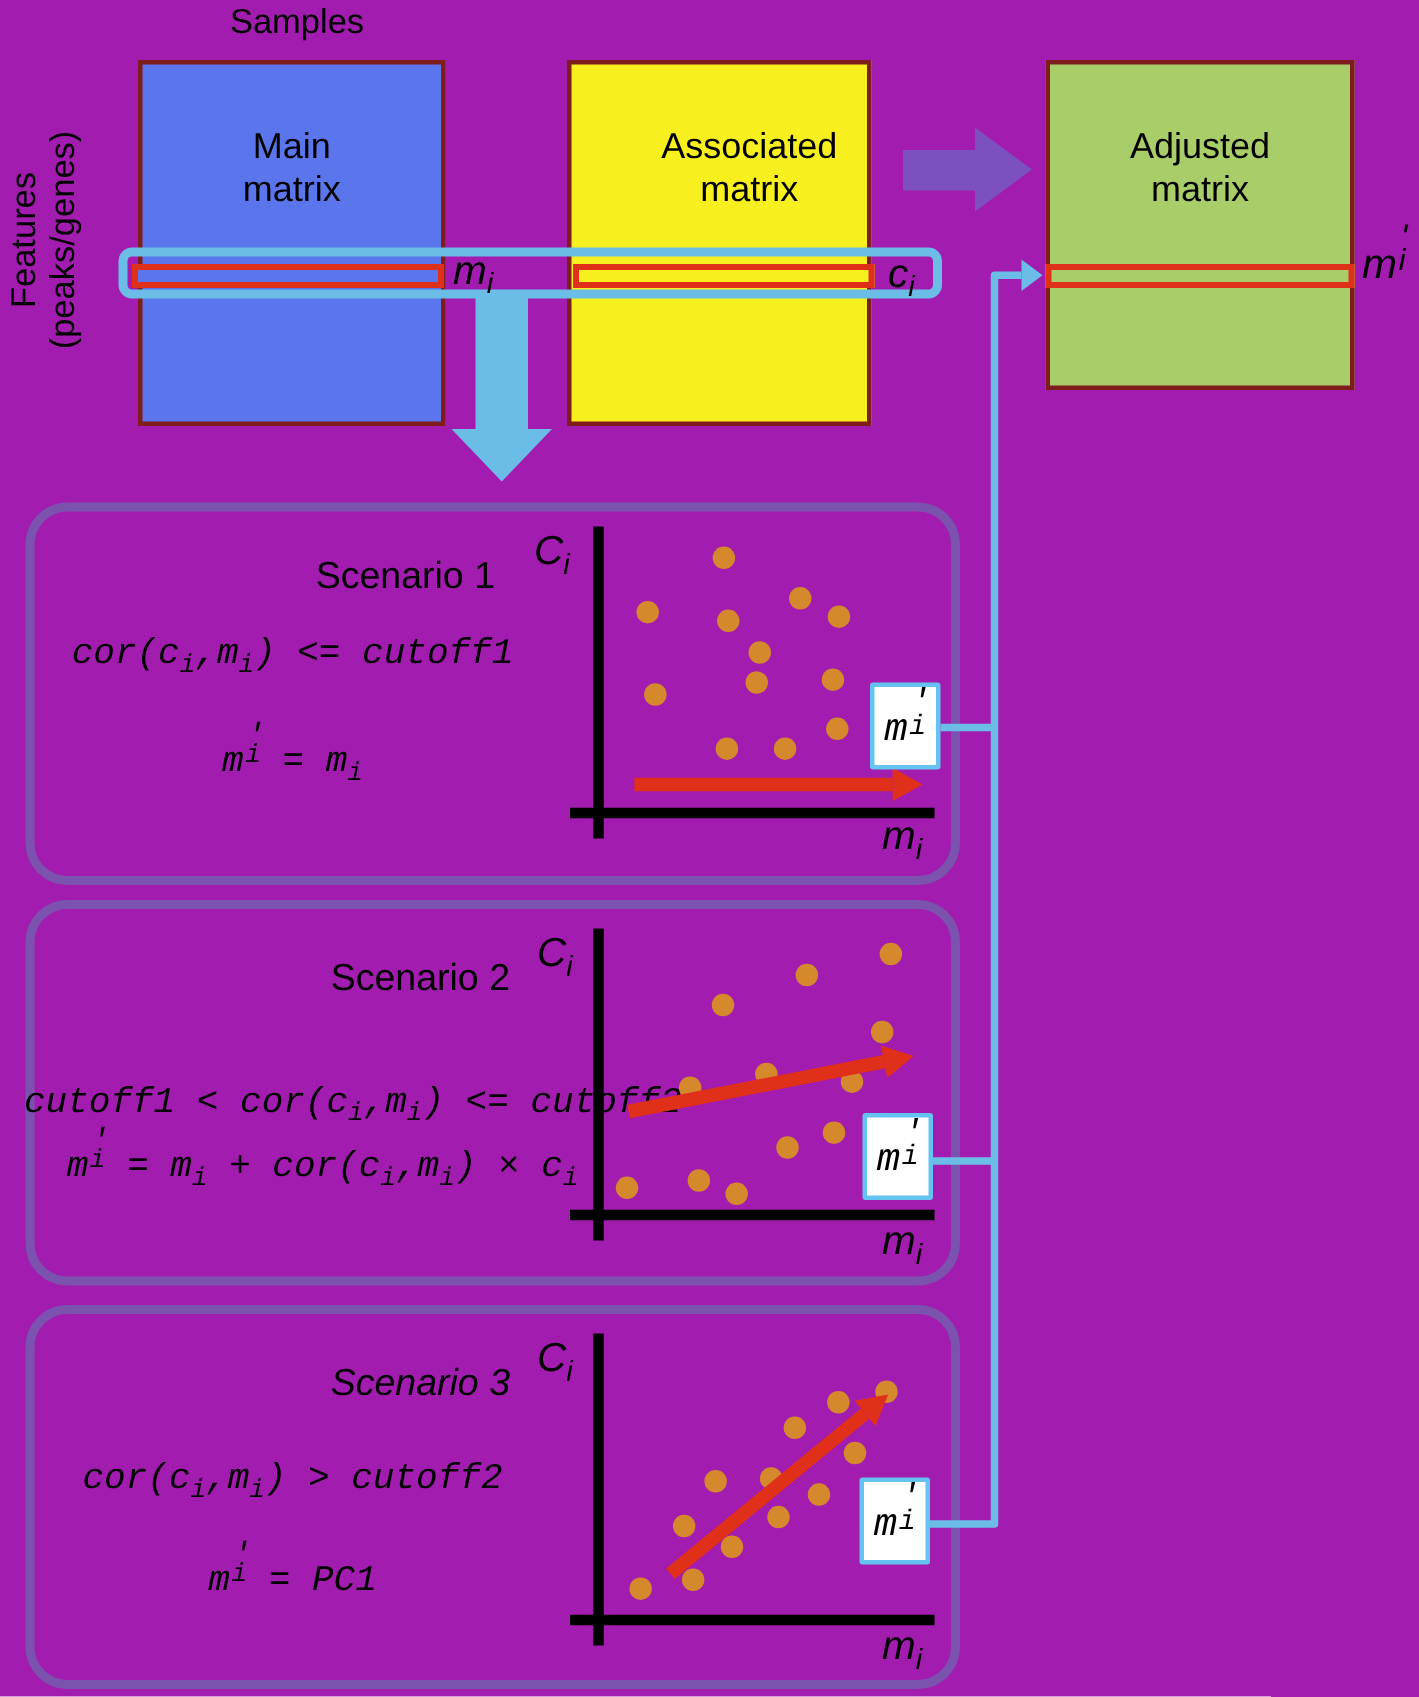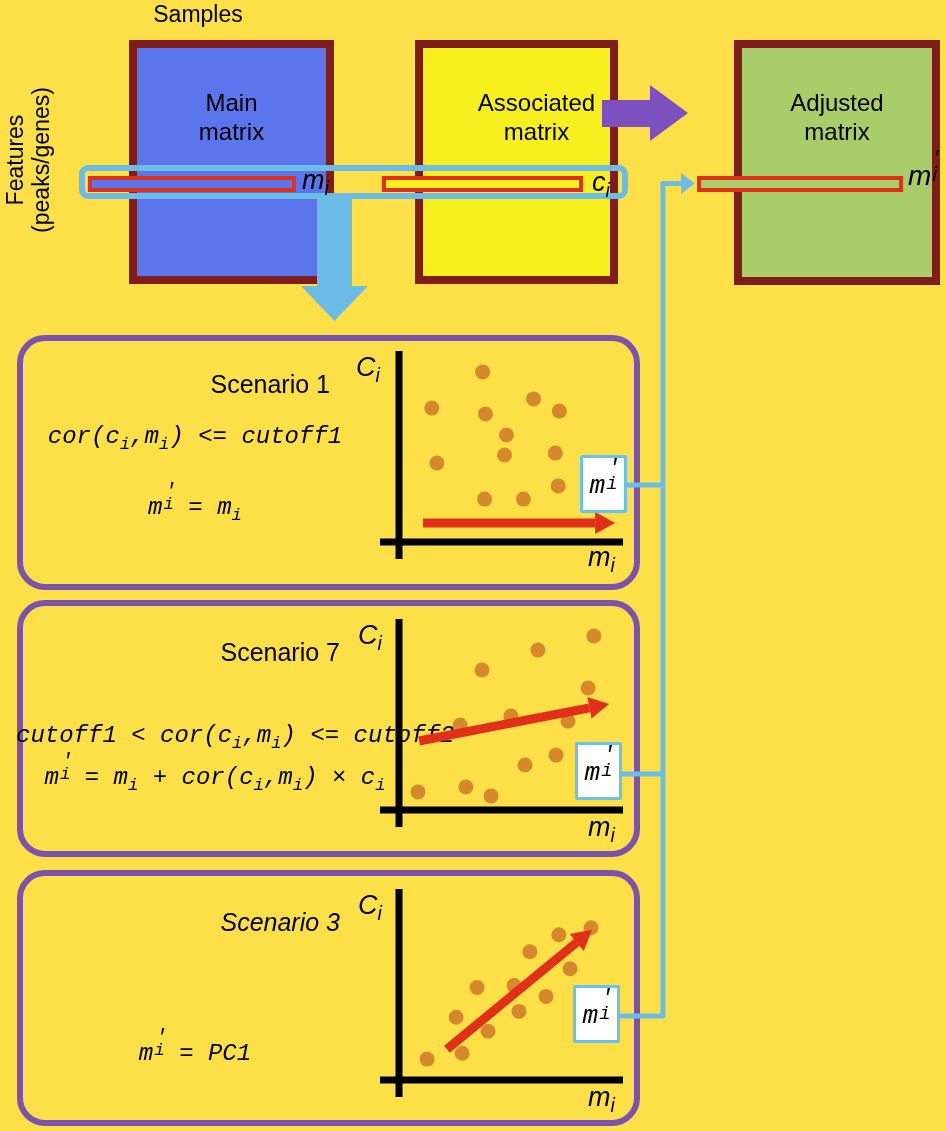--- a/index.html
+++ b/index.html
@@ -1,21 +1,21 @@
 <!DOCTYPE html>
 <html style="--main_matrix: #5B76EC; --associated_matrix: #F8EF1E; --adjusted_matrix: #A9CD68; --red: #E1301A; --dot: #D6892C; --light_blue: #6BBDE8; --box_blue: #64C3F0; --purple: #7C50BE; --scenario_border: #7B52AE;"><head>
 <meta charset="utf-8">
 <style>
   html,body{margin:0;padding:0;background:#fff;}
-  #fig{position:relative;width:946px;height:1131px;background:#fde047;overflow:hidden;
+  #fig{position:relative;width:946px;height:1131px;background:#a21caf;overflow:hidden;
        font-family:"Liberation Sans", sans-serif;color:#000;}
   .abs{position:absolute;}
   .txt{font-size:23px;line-height:1.15;text-align:center;}
   .matlabel{font-size:24px;line-height:1.22;text-align:center;font-weight:400;}
-  .mat{position:absolute;border:8px solid #7f1d1d;box-sizing:border-box;margin-left:37px;}
+  .mat{position:absolute;border:3px solid #7f1d1d;box-sizing:border-box;}
   .rowbar{position:absolute;border:4px solid var(--red);box-sizing:border-box;z-index:2;}
   .rowoutline{position:absolute;border:6px solid var(--light_blue);border-radius:9px;
               box-sizing:border-box;z-index:1;}
   .scen{position:absolute;border:6px solid var(--scenario_border);border-radius:28px;
         box-sizing:border-box;background:transparent;}
   .title{font-size:25px;text-align:right;}
   .formula{font-style:italic;font-size:24px;text-align:center;white-space:nowrap;font-family:Liberation Mono, monospace;}
   .rowlab{font-style:italic;font-size:27px;white-space:nowrap;z-index:3;}
   .axlab{font-style:italic;font-size:27px;white-space:nowrap;z-index:3;}
   sub{font-size:72%;}
@@ -48,21 +48,21 @@
     </div>
   </div>
 
   <div class="mat" style="left:378px;top:40px;width:203px;height:244px;background:var(--associated_matrix);">
     <div class="abs matlabel" style="left:0;right:0;top:40px;padding-left:40px;">
       <span>Associated</span><br>
       <span>matrix</span>
     </div>
   </div>
 
-  <div class="mat" style="left:697px;top:40px;width:206px;height:245px;background:var(--adjusted_matrix);">
+  <div class="mat" style="left:697px;top:40px;width:206px;height:220px;background:var(--adjusted_matrix);">
     <div class="abs matlabel" style="left:0;right:0;top:40px;">
       <span>Adjusted</span><br>
       <span>matrix</span>
     </div>
   </div>
 
   <div class="rowoutline" style="left:79px;top:165px;width:549px;height:34px;"></div>
   <div class="rowbar" style="left:88px;top:176px;width:208px;height:16px;background:var(--main_matrix);"></div>
   <div class="rowbar" style="left:382px;top:176px;width:201px;height:16px;background:var(--associated_matrix);"></div>
   <div class="rowbar" style="left:697px;top:176px;width:206px;height:16px;background:var(--adjusted_matrix);"></div>
@@ -102,21 +102,21 @@
       <line x1="92.9" y1="183.0" x2="265.1" y2="183.0" stroke="#E1301A" stroke-width="9"></line>
       <polygon points="285.1,183.0 265.1,172.0 265.1,194.0" fill="#E1301A"></polygon>
     </svg>
   <div class="abs axlab" style="left:356px;top:352px;">C<sub>i</sub></div>
   <div class="abs axlab" style="left:588px;top:542px;">m<sub>i</sub></div>
   <div class="mbox" style="left:580px;top:455px;">
     <span class="formula">m<span class="ps"><span class="pp">'</span><span class="ss">i</span></span></span>
   </div>
 
   <div class="scen" style="left:17px;top:600px;width:623px;height:257px;"></div>
-  <div class="abs title" style="left:60px;top:638px;width:280px;">Scenario 7</div>
+  <div class="abs title" style="left:60px;top:638px;width:280px;">Scenario 2</div>
   <div class="abs formula" style="left:16px;top:693px;width:382px;margin-top:29px;">cutoff1 &lt; cor(c<sub>i</sub>,m<sub>i</sub>) &lt;= cutoff2</div>
   <div class="abs formula" style="left:25px;top:760px;width:380px;">m<span class="ps"><span class="pp">'</span><span class="ss">i</span></span> = m<sub>i</sub> + cor(c<sub>i</sub>,m<sub>i</sub>) × c<sub>i</sub></div>
   <svg class="plot" style="left:330px;top:608px;" width="320" height="245" viewBox="0 0 320 245">
       <line x1="69" y1="11" x2="69" y2="219" stroke="#000" stroke-width="7"></line>
       <line x1="50" y1="202" x2="293" y2="202" stroke="#000" stroke-width="7"></line>
       <circle cx="263.9" cy="28.0" r="7.5" fill="#D6892C"></circle>
       <circle cx="207.9" cy="42.0" r="7.5" fill="#D6892C"></circle>
       <circle cx="152.0" cy="62.0" r="7.5" fill="#D6892C"></circle>
       <circle cx="258.1" cy="80.0" r="7.5" fill="#D6892C"></circle>
       <circle cx="180.9" cy="108.0" r="7.5" fill="#D6892C"></circle>
@@ -131,20 +131,21 @@
       <polygon points="279.1,96.0 257.3,89.0 261.5,110.6" fill="#E1301A"></polygon>
     </svg>
   <div class="abs axlab" style="left:358px;top:620px;">C<sub>i</sub></div>
   <div class="abs axlab" style="left:588px;top:812px;">m<sub>i</sub></div>
   <div class="mbox" style="left:575px;top:742px;">
     <span class="formula">m<span class="ps"><span class="pp">'</span><span class="ss">i</span></span></span>
   </div>
 
   <div class="scen" style="left:17px;top:870px;width:623px;height:256px;"></div>
   <div class="abs title" style="left:60px;top:908px;width:280px;font-style:italic;">Scenario 3</div>
+  <div class="abs formula" style="left:40px;top:973px;width:310px;">cor(c<sub>i</sub>,m<sub>i</sub>) &gt; cutoff2</div>
   <div class="abs formula" style="left:60px;top:1036px;width:270px;">m<span class="ps"><span class="pp">'</span><span class="ss">i</span></span> = PC1</div>
   <svg class="plot" style="left:330px;top:878px;" width="320" height="245" viewBox="0 0 320 245">
       <line x1="69" y1="11" x2="69" y2="219" stroke="#000" stroke-width="7"></line>
       <line x1="50" y1="202" x2="293" y2="202" stroke="#000" stroke-width="7"></line>
       <circle cx="228.9" cy="56.8" r="7.5" fill="#D6892C"></circle>
       <circle cx="261.0" cy="49.8" r="7.5" fill="#D6892C"></circle>
       <circle cx="199.9" cy="73.8" r="7.5" fill="#D6892C"></circle>
       <circle cx="240.0" cy="90.7" r="7.5" fill="#D6892C"></circle>
       <circle cx="147.1" cy="109.5" r="7.5" fill="#D6892C"></circle>
       <circle cx="184.1" cy="107.6" r="7.5" fill="#D6892C"></circle>

